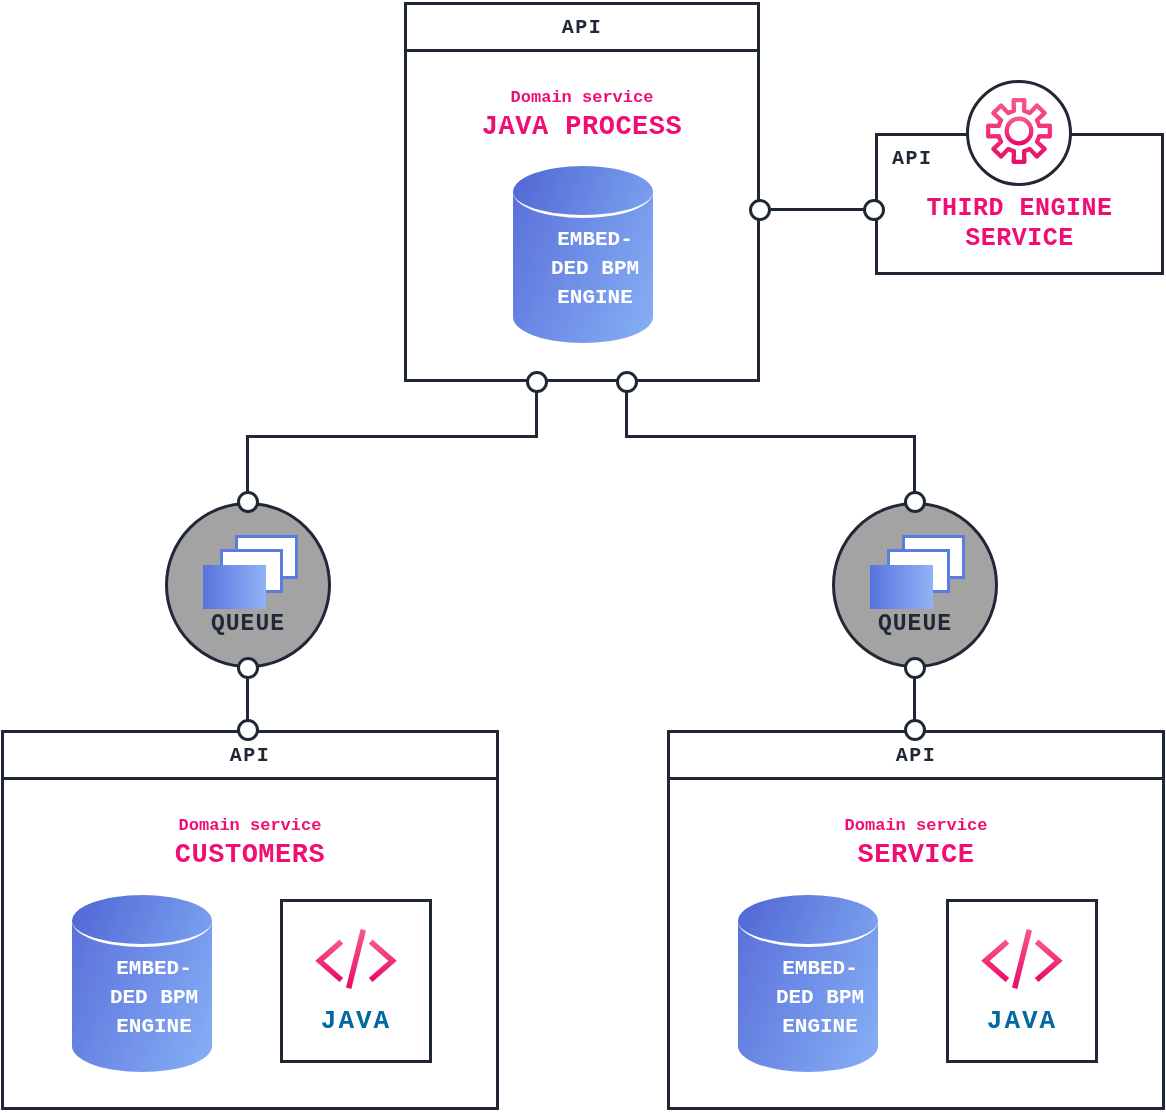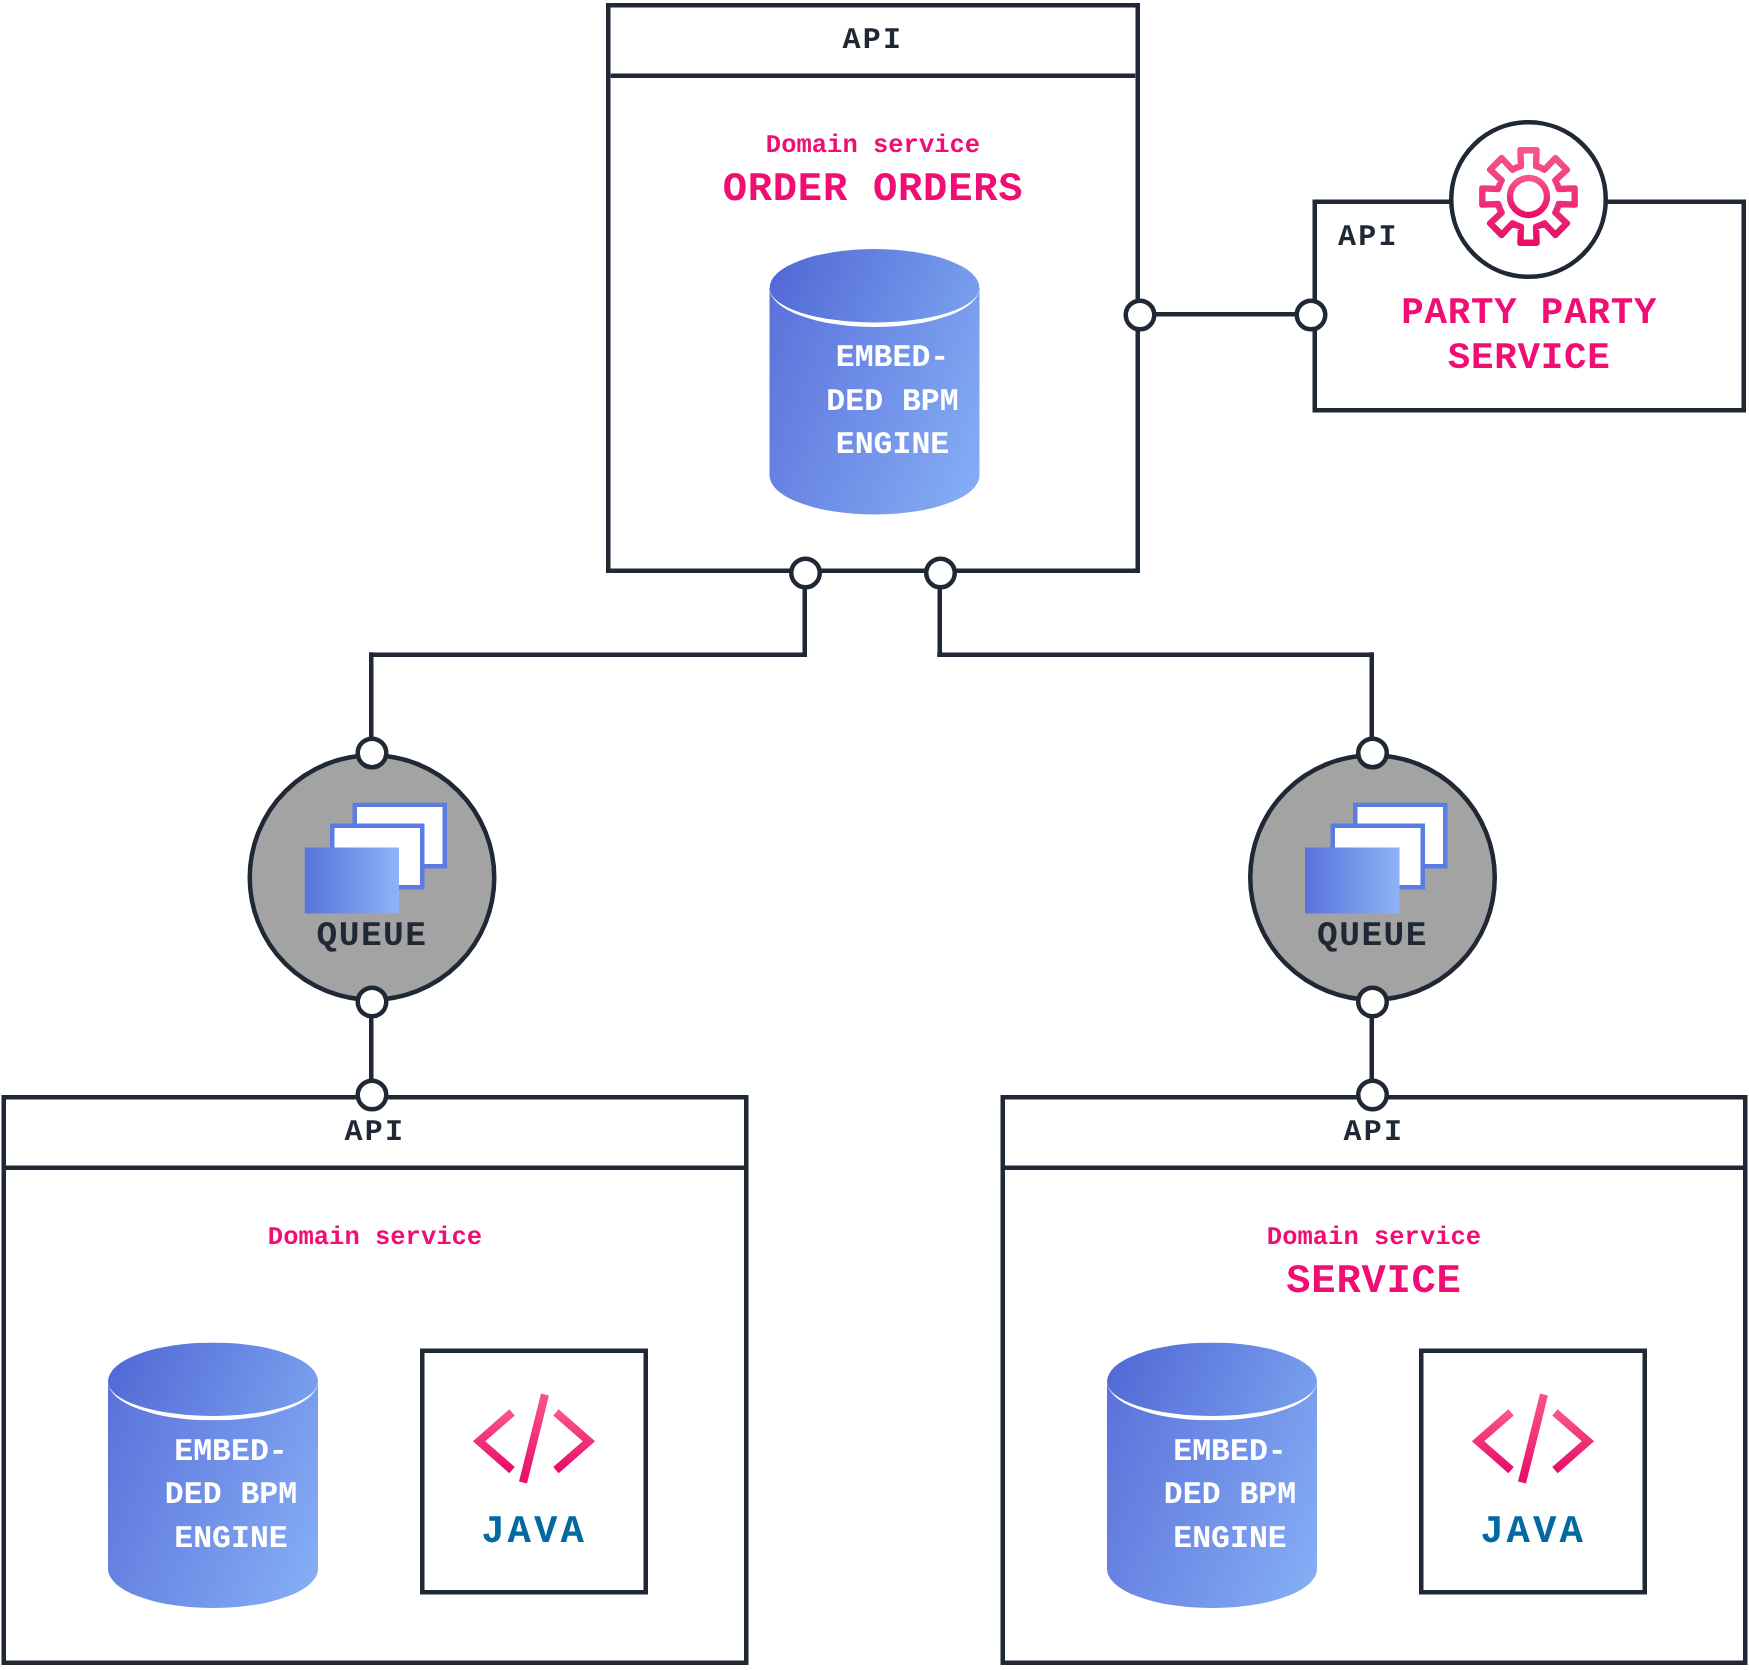--- a/index.html
+++ b/index.html
@@ -63,37 +63,37 @@
   <div class="line" style="left:913px;top:435px;width:3px;height:67px;"></div>
   <div class="line" style="left:246px;top:668px;width:3px;height:62px;"></div>
   <div class="line" style="left:913px;top:668px;width:3px;height:62px;"></div>
 
   <div class="node" style="left:404px;top:2px;width:356px;height:380px;">
     <div class="api-header">
       <span>API</span>
     </div>
     <div class="heading">
       <div class="kicker">Domain service</div>
-      <div class="title">ORDER ORDERS</div>
+      <div class="title">JAVA PROCESS</div>
     </div>
     <div class="cylinder" style="left:106px;top:161px;">
       <div class="cyl-body"></div>
       <div class="cyl-top"></div>
       <div class="cyl-text">
         <div>EMBED-</div>
         <div>DED BPM</div>
         <div>ENGINE</div>
       </div>
     </div>
   </div>
 
   <div class="node" style="left:875px;top:133px;width:289px;height:142px;">
     <div class="tp-api">API</div>
     <div class="tp-title">
-      <div>PARTY PARTY</div>
+      <div>THIRD ENGINE</div>
       <div>SERVICE</div>
     </div>
   </div>
   <div class="gear-circle" style="left:966px;top:80px;">
     <span>
       <svg width="72" height="72" viewBox="0 0 76 76">
         <defs>
           <linearGradient id="pg" x1="0" y1="0" x2="0" y2="1">
             <stop offset="0" stop-color="#F9558A"></stop>
               <stop offset="1" stop-color="#E80D69"></stop>
@@ -136,20 +136,21 @@
     </span>
     <div class="queue-label">QUEUE</div>
   </div>
 
   <div class="node" style="left:1px;top:730px;width:498px;height:380px;">
     <div class="api-header">
       <span>API</span>
     </div>
     <div class="heading">
       <div class="kicker">Domain service</div>
+      <div class="title">CUSTOMERS</div>
     </div>
     <div class="cylinder" style="left:68px;top:162px;">
       <div class="cyl-body"></div>
       <div class="cyl-top"></div>
       <div class="cyl-text">
         <div>EMBED-</div>
         <div>DED BPM</div>
         <div>ENGINE</div>
       </div>
     </div>

